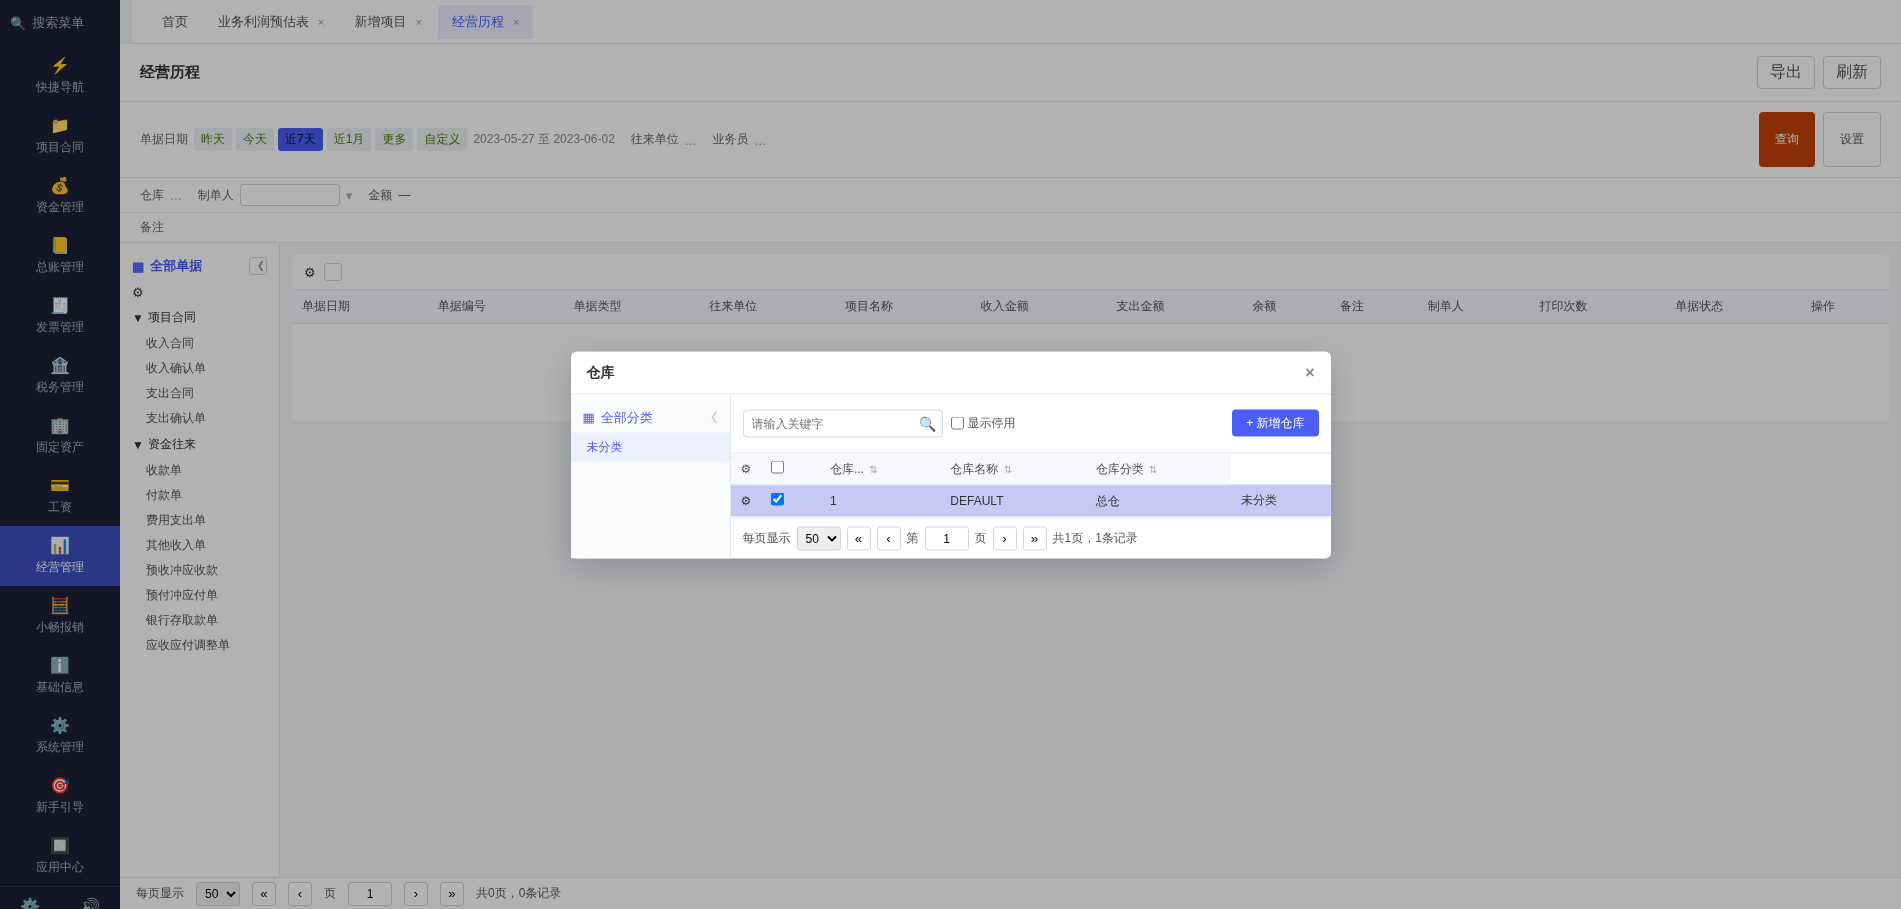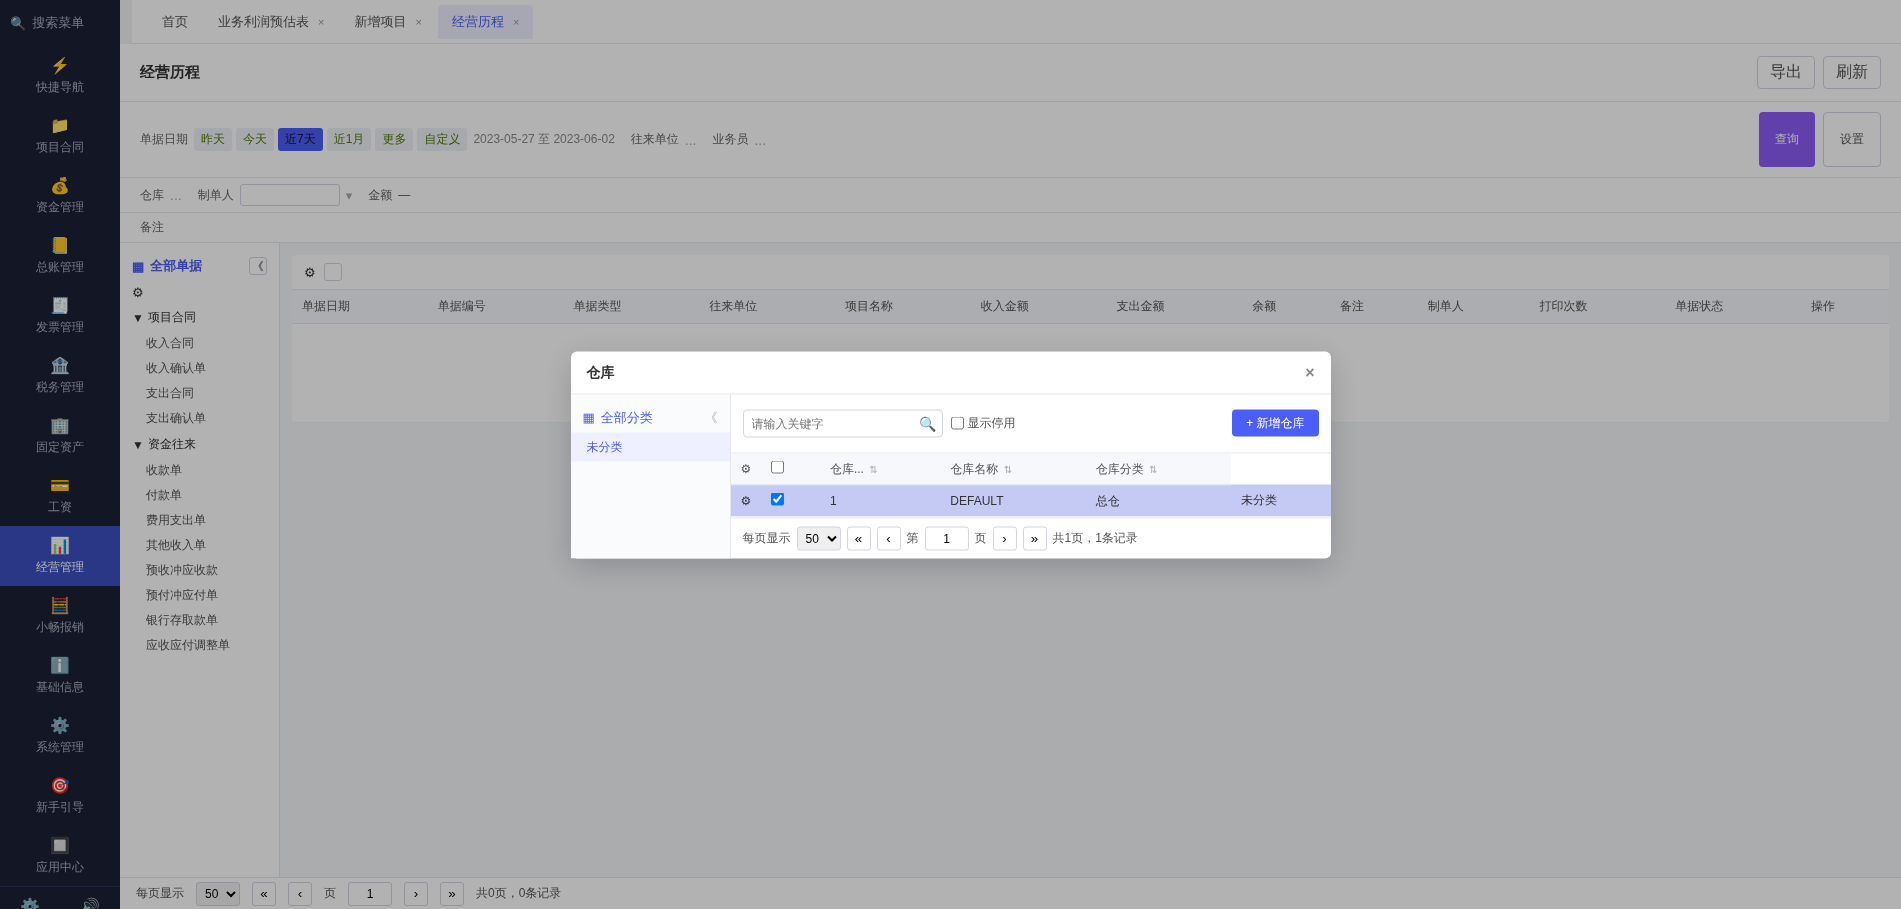--- a/index.html
+++ b/index.html
@@ -65,21 +65,21 @@
     .filter-item { display: flex; align-items: center; gap: 6px; font-size: 12px; color: #555; }
     .filter-item .label { color: #666; white-space: nowrap; }
     .date-chips { display: flex; gap: 4px; }
     .date-chip {
       padding: 2px 6px; border-radius: 3px; font-size: 12px; cursor: pointer;
       background: #f0f1f5; color: #4d7c0f; border: 1px solid transparent;
     }
     .date-chip.active { background: #4b5ef5; color: #0f172a; }
     .filter-dots { color: #aaa; cursor: pointer; font-size: 14px; }
     .btn-query {
-      padding: 19px 16px; background: #8b5cf6; color: #fff; border: none;
+      padding: 19px 16px; background: #c2410c; color: #fff; border: none;
       border-radius: 4px; cursor: pointer; font-size: 12px;
     }
     .btn-setting {
       padding: 5px 16px; background: #fff; color: #555; border: 1px solid #d0d5e0;
       border-radius: 4px; cursor: pointer; font-size: 12px;
     }
 
     
     .inner-layout { display: flex; height: calc(100% - 130px); }
     .inner-sidebar {

